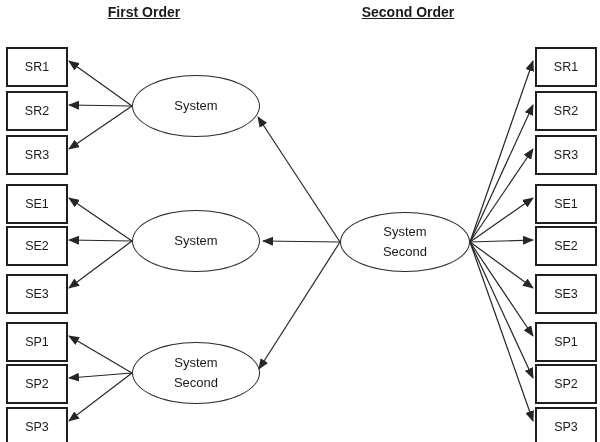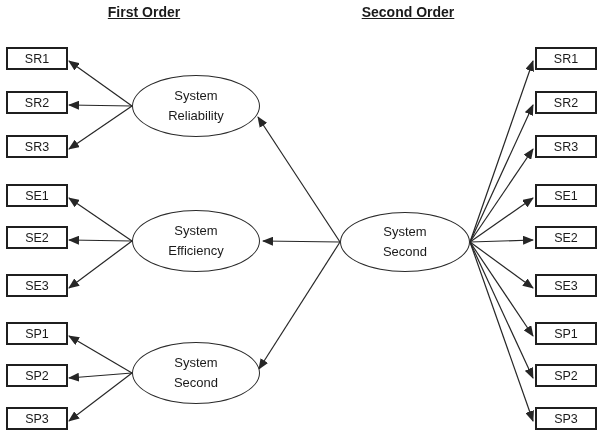--- a/index.html
+++ b/index.html
@@ -27,21 +27,21 @@
     font-size: 14px;
     font-weight: bold;
     text-decoration: underline;
     white-space: nowrap;
     color: #1a1a1a;
   }
   #hdr-first  { left: 144px; top: 4px; }
   #hdr-second { left: 408px; top: 4px; }
   .ind-box {
     position: absolute;
-    width: 62px; height: 23px;
+    width: 62px; height: 40px;
     box-sizing: border-box;
     border: 2px solid #1f1f1f;
     background: #ffffff;
     display: flex;
     align-items: center;
     justify-content: center;
     font-size: 12.5px;
     color: #1a1a1a;
   }
   .latent {
@@ -98,25 +98,23 @@
         <line x1="470" y1="242" x2="533" y2="378" stroke="#262626" stroke-width="1.2" marker-end="url(#arrow)"></line>
         <line x1="470" y1="242" x2="533" y2="421" stroke="#262626" stroke-width="1.2" marker-end="url(#arrow)"></line>
       </g>
   </svg>
 
   <div class="hdr" id="hdr-first">First Order</div>
   <div class="hdr" id="hdr-second">Second Order</div>
 
   <div class="latent" id="el-reliability">
     <span>System</span>
-    <span>Reliability</span>
   </div>
   <div class="latent" id="el-efficiency">
     <span>System</span>
-    <span>Efficiency</span>
   </div>
   <div class="latent" id="el-privacy">
     <span>System</span>
     <span>Second</span>
   </div>
   <div class="latent" id="el-quality">
     <span>System</span>
     <span>Second</span>
   </div>
 

